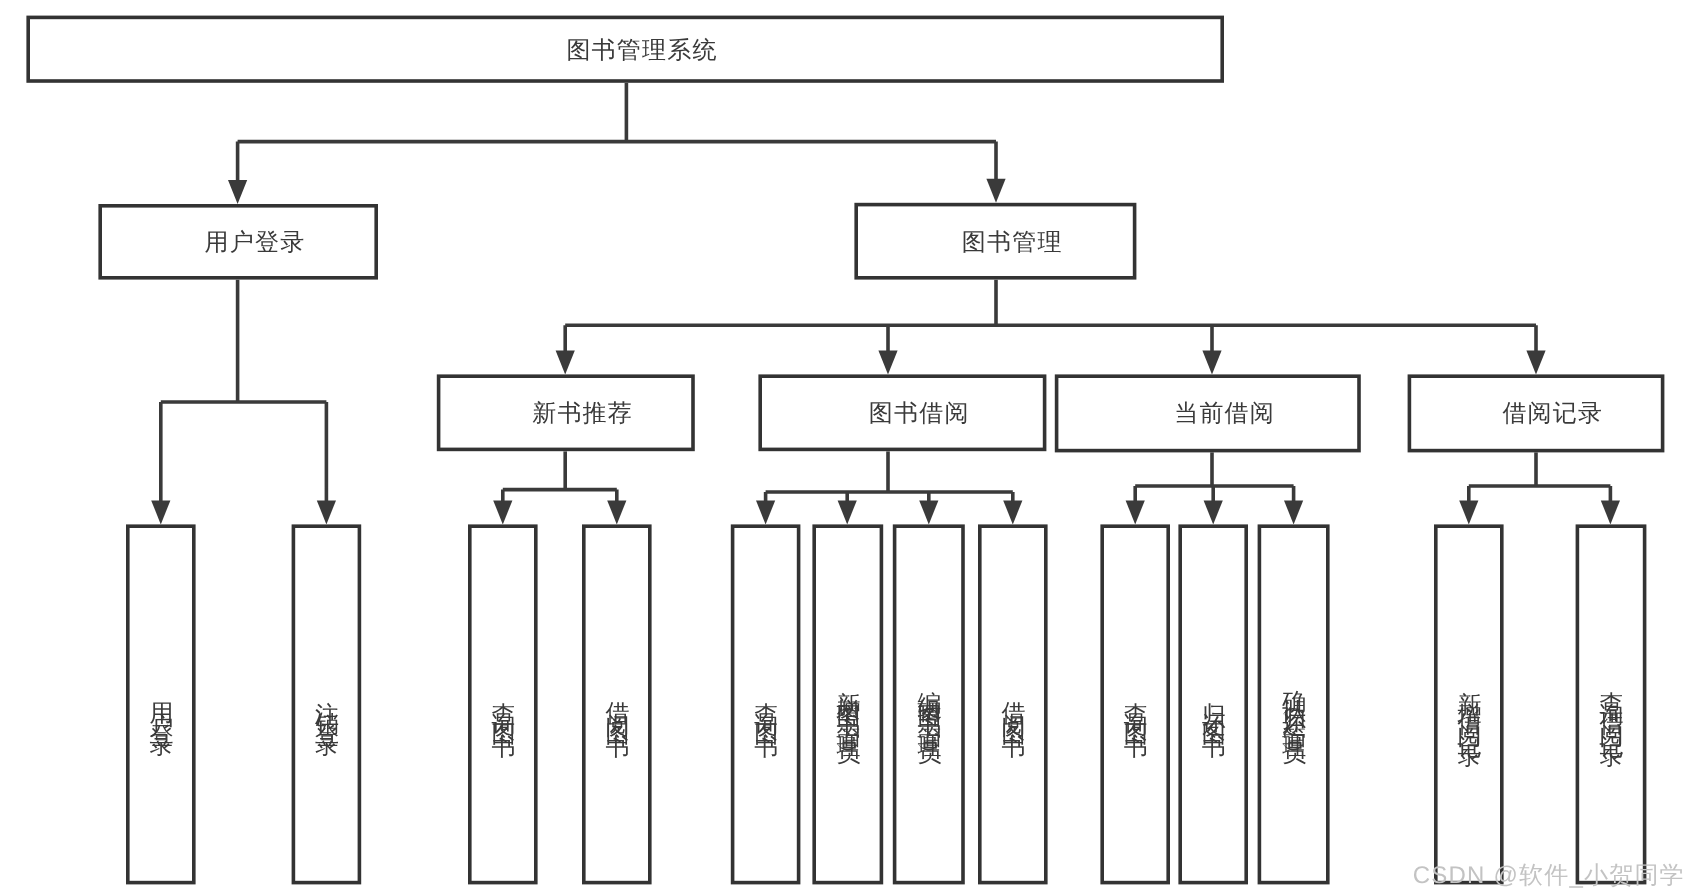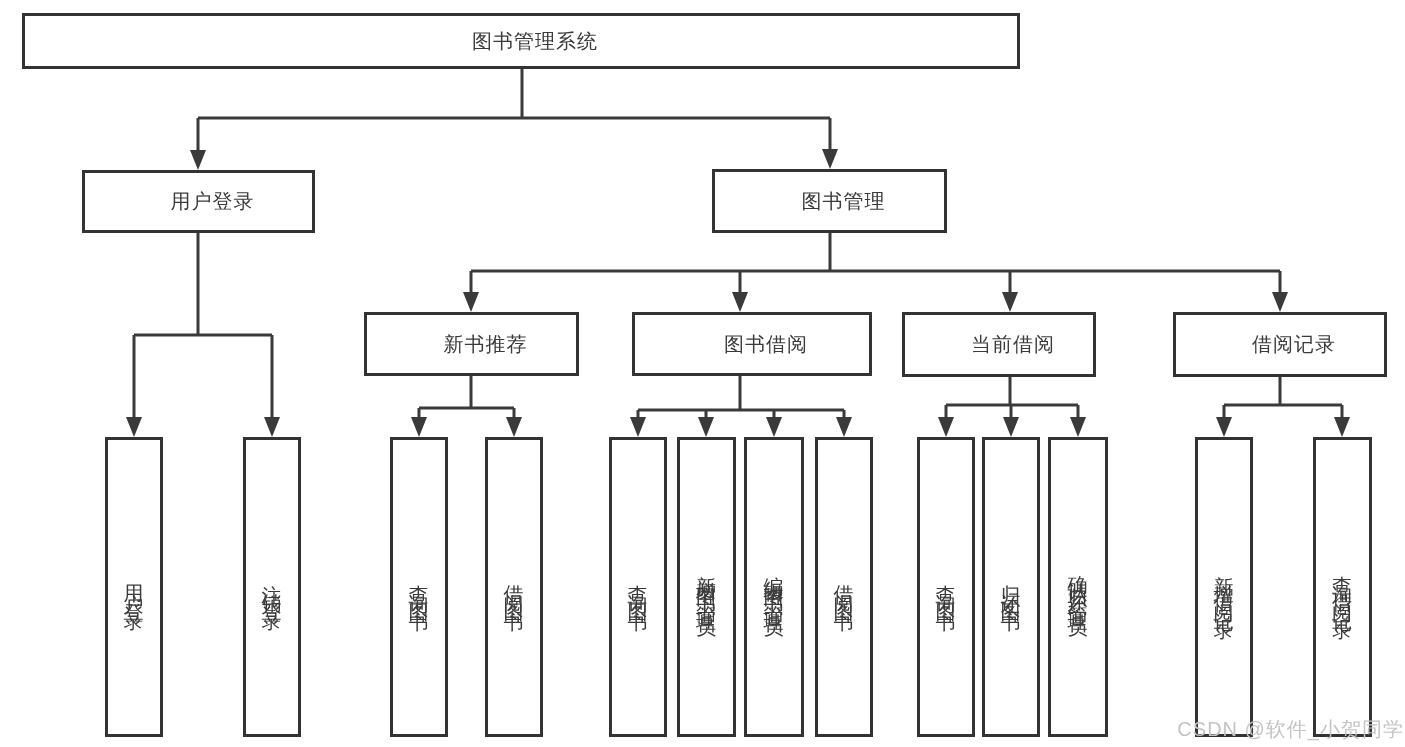--- a/index.html
+++ b/index.html
@@ -89,21 +89,21 @@
     </g>
   </svg>
 
   <div class="node" style="left:22px;top:13px;width:998px;height:56px;">图书管理系统</div>
 
   <div class="node" style="left:82px;top:170px;width:233px;height:63px;">用户登录</div>
   <div class="node" style="left:712px;top:169px;width:235px;height:64px;text-align:right;">图书管理</div>
 
   <div class="node" style="left:364px;top:312px;width:215px;height:64px;">新书推荐</div>
   <div class="node" style="left:632px;top:312px;width:240px;height:64px;">图书借阅</div>
-  <div class="node" style="left:902px;top:312px;width:194px;height:65px;">当前借阅</div>
+  <div class="node" style="left:879px;top:312px;width:255px;height:65px;">当前借阅</div>
   <div class="node" style="left:1173px;top:312px;width:214px;height:65px;">借阅记录</div>
 
   <div class="leaf" style="left:105px;top:437px;width:58px;height:300px;">
     <span>用户登录</span>
   </div>
   <div class="leaf" style="left:243px;top:437px;width:58px;height:300px;">
     <span>注销登录</span>
   </div>
 
   <div class="leaf" style="left:390px;top:437px;width:58px;height:300px;">

